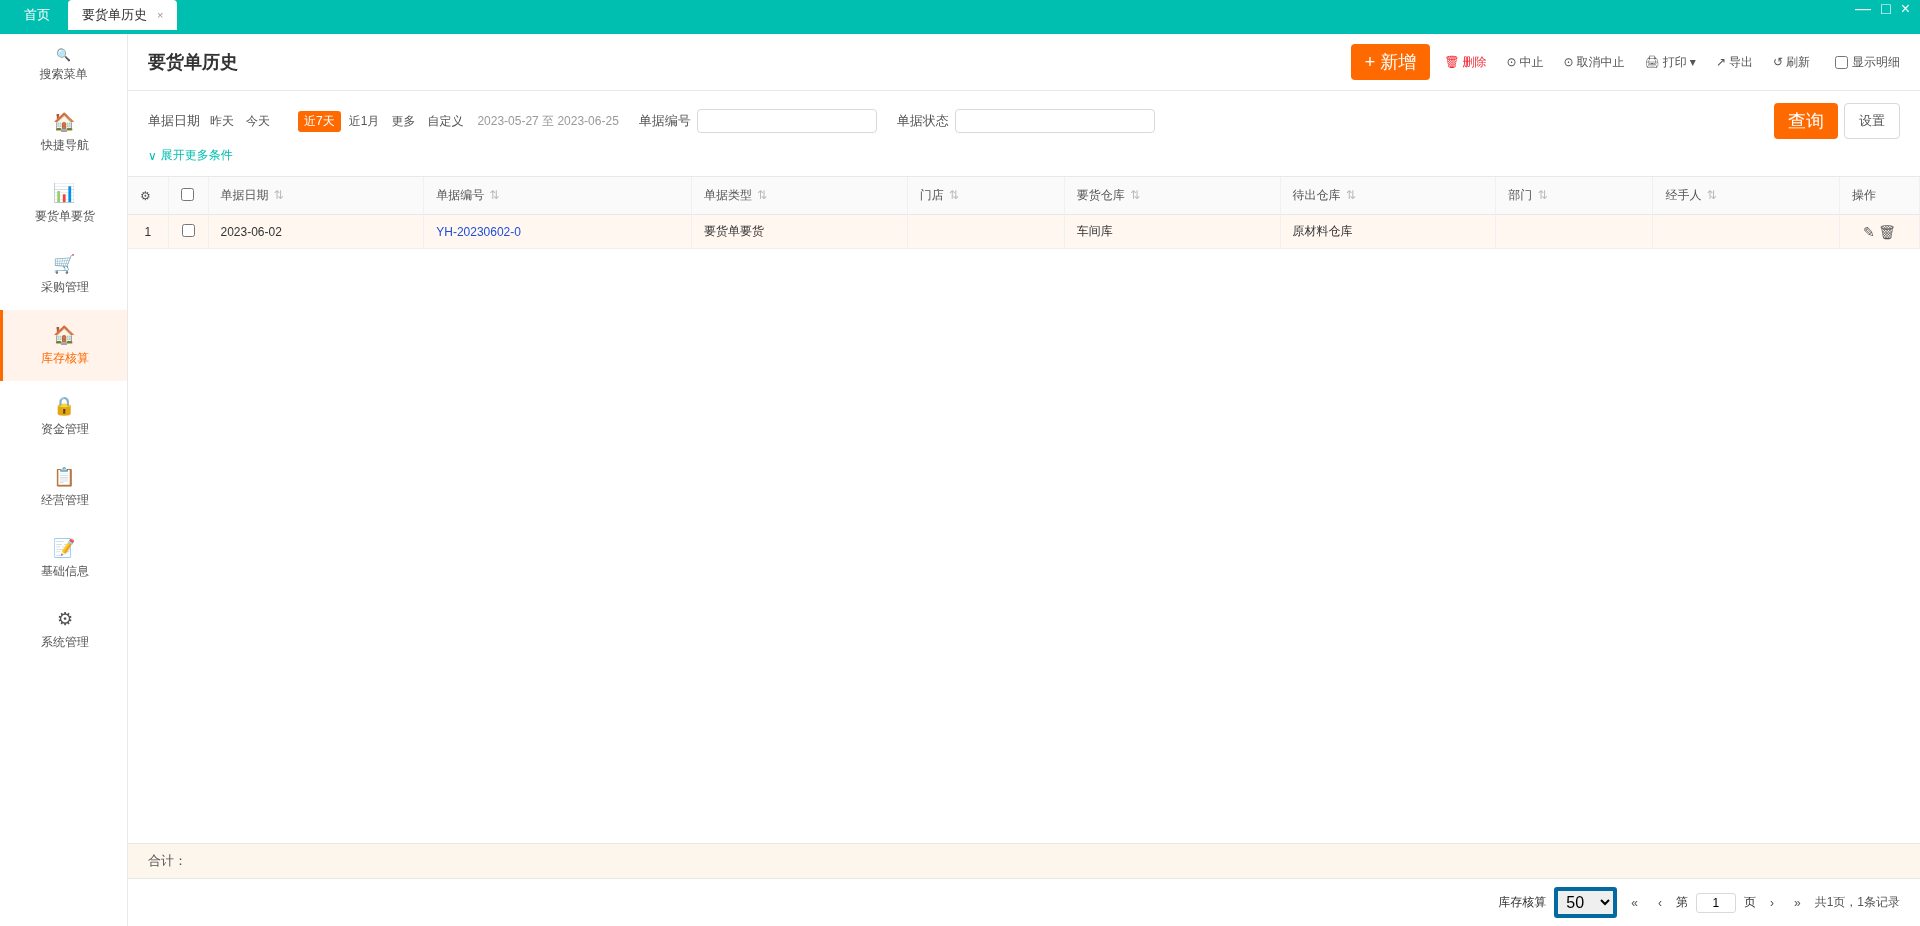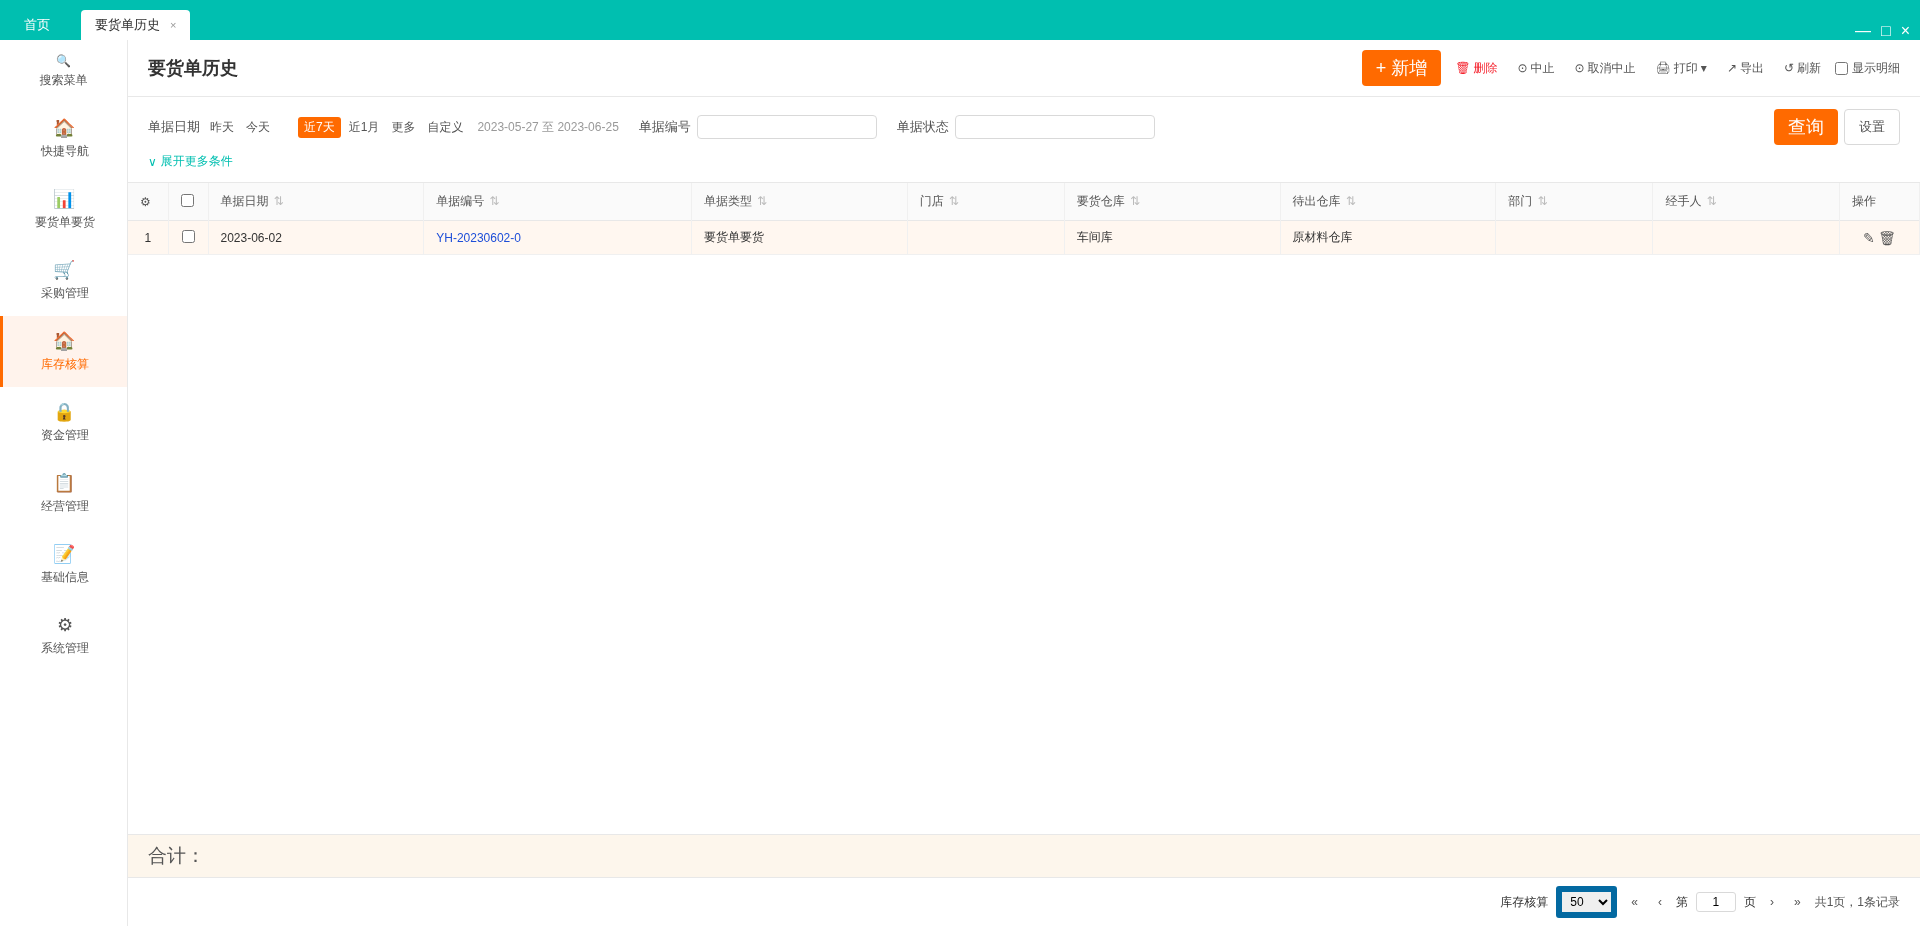--- a/index.html
+++ b/index.html
@@ -1,19 +1,19 @@
 <!DOCTYPE html>
 <html><head>
   <meta charset="utf-8">
   <style>
     * { box-sizing: border-box; margin: 0; padding: 0; }
     body { font-family: 'Microsoft YaHei', sans-serif; font-size: 13px; color: #333; background: #f0f2f5; display: flex; flex-direction: column; height: 926px; overflow: hidden; }
 
     
-    .top-bar { height: 40px; background: #00bfb0; display: flex; align-items: flex-end; padding: 0 10px; gap: 17px; flex-shrink: 0; }
+    .top-bar { height: 34px; background: #00bfb0; display: flex; align-items: flex-start; padding: 0 10px; gap: 4px; flex-shrink: 0; }
     .top-bar-tab { padding: 6px 14px; border-radius: 4px 4px 0 0; font-size: 13px; cursor: pointer; color: #fff; }
     .top-bar-tab.home { background: transparent; }
     .top-bar-tab.active { background: #fff; color: #333; display: flex; align-items: center; gap: 6px; }
     .tab-close { font-size: 11px; color: #999; cursor: pointer; margin-left: 4px; }
     .top-bar-right { margin-left: auto; display: flex; align-items: center; gap: 10px; color: #fff; font-size: 16px; }
     .top-bar-right span { cursor: pointer; }
 
     
     .main-layout { display: flex; flex: 1; overflow: hidden; }
 
@@ -28,21 +28,21 @@
     .content { flex: 1; display: flex; flex-direction: column; overflow: hidden; background: #f0f2f5; }
 
     
     .page-header { background: #fff; padding: 10px 20px; display: flex; align-items: center; justify-content: space-between; border-bottom: 1px solid #e8e8e8; flex-shrink: 0; }
     .page-title { font-size: 18px; font-weight: bold; color: #333; }
     .header-actions { display: flex; align-items: center; gap: 8px; }
     .action-btn { display: flex; align-items: center; gap: 3px; font-size: 12px; color: #555; cursor: pointer; padding: 4px 6px; border-radius: 3px; }
     .action-btn.danger { color: #f5222d; }
     .btn-primary { background: #ff6a00; color: #fff; border: none; padding: 6px 14px; border-radius: 4px; cursor: pointer; font-size: 18px; }
     .btn-setting { background: #fff; color: #555; border: 1px solid #d9d9d9; padding: 5px 14px; border-radius: 4px; cursor: pointer; font-size: 13px; }
-    .show-detail-cb { display: flex; align-items: center; gap: 4px; font-size: 12px; color: #555; cursor: pointer; }
+    .show-detail-cb { display: flex; align-items: center; gap: 4px; font-size: 12px; color: #555; cursor: pointer; margin-left: 11px; }
 
     
     .filter-area { background: #fff; padding: 12px 20px; border-bottom: 1px solid #e8e8e8; flex-shrink: 0; }
     .filter-row { display: flex; align-items: center; gap: 20px; flex-wrap: wrap; }
     .filter-item { display: flex; align-items: center; gap: 6px; }
     .filter-label { color: #555; font-size: 13px; white-space: nowrap; }
     .date-filter-btns { display: flex; align-items: center; gap: 4px; }
     .date-btn { font-size: 12px; color: #555; cursor: pointer; padding: 2px 4px; }
     .date-btn.active { background: #ff6a00; color: #fff; border-radius: 3px; padding: 2px 6px; margin-left: 20px; }
     .date-range { font-size: 12px; color: #999; margin-left: 4px; }
@@ -55,25 +55,25 @@
     .data-table { width: 100%; border-collapse: collapse; }
     .data-table thead tr { background: #fafafa; border-bottom: 1px solid #e8e8e8; }
     .data-table th { padding: 10px 12px; font-size: 12px; color: #555; font-weight: normal; text-align: left; border-right: 1px solid #f0f0f0; white-space: nowrap; }
     .data-table th .sort-icon { color: #bbb; margin-left: 2px; }
     .data-table td { padding: 8px 12px; font-size: 12px; color: #333; border-bottom: 1px solid #f0f0f0; border-right: 1px solid #f0f0f0; }
     .data-table tr.highlight { background: #fff7f0; }
     .link-text { color: #1d4ed8; cursor: pointer; text-decoration: none; }
     .row-action-btn { cursor: pointer; font-size: 14px; color: #555; }
 
     
-    .table-footer { background: #fdf6ec; padding: 8px 20px; border-top: 1px solid #e8e8e8; font-size: 19px; color: #555; flex-shrink: 0; }
+    .table-footer { background: #fdf6ec; padding: 8px 20px; border-top: 1px solid #e8e8e8; font-size: 13px; color: #555; flex-shrink: 0; }
 
     
     .pagination-bar { background: #fff; padding: 8px 20px; display: flex; align-items: center; justify-content: flex-end; gap: 8px; border-top: 1px solid #e8e8e8; font-size: 12px; flex-shrink: 0; }
-    .pagination-bar select { border: 6px solid #0369a1; padding: 2px 4px; border-radius: 3px; font-size: 12px; }
+    .pagination-bar select { border: 4px solid #0369a1; padding: 2px 4px; border-radius: 3px; font-size: 16px; }
     .page-btn { cursor: pointer; padding: 2px 6px; color: #555; }
     .page-input { border: 1px solid #d9d9d9; border-radius: 3px; padding: 2px 6px; width: 40px; text-align: center; font-size: 12px; }
     .page-info { color: #555; }
 
     .checkbox-th { width: 40px; text-align: center; }
     .settings-th { width: 40px; text-align: center; }
     .ops-th { width: 80px; text-align: center; }
   </style>
 </head>
 <body>

